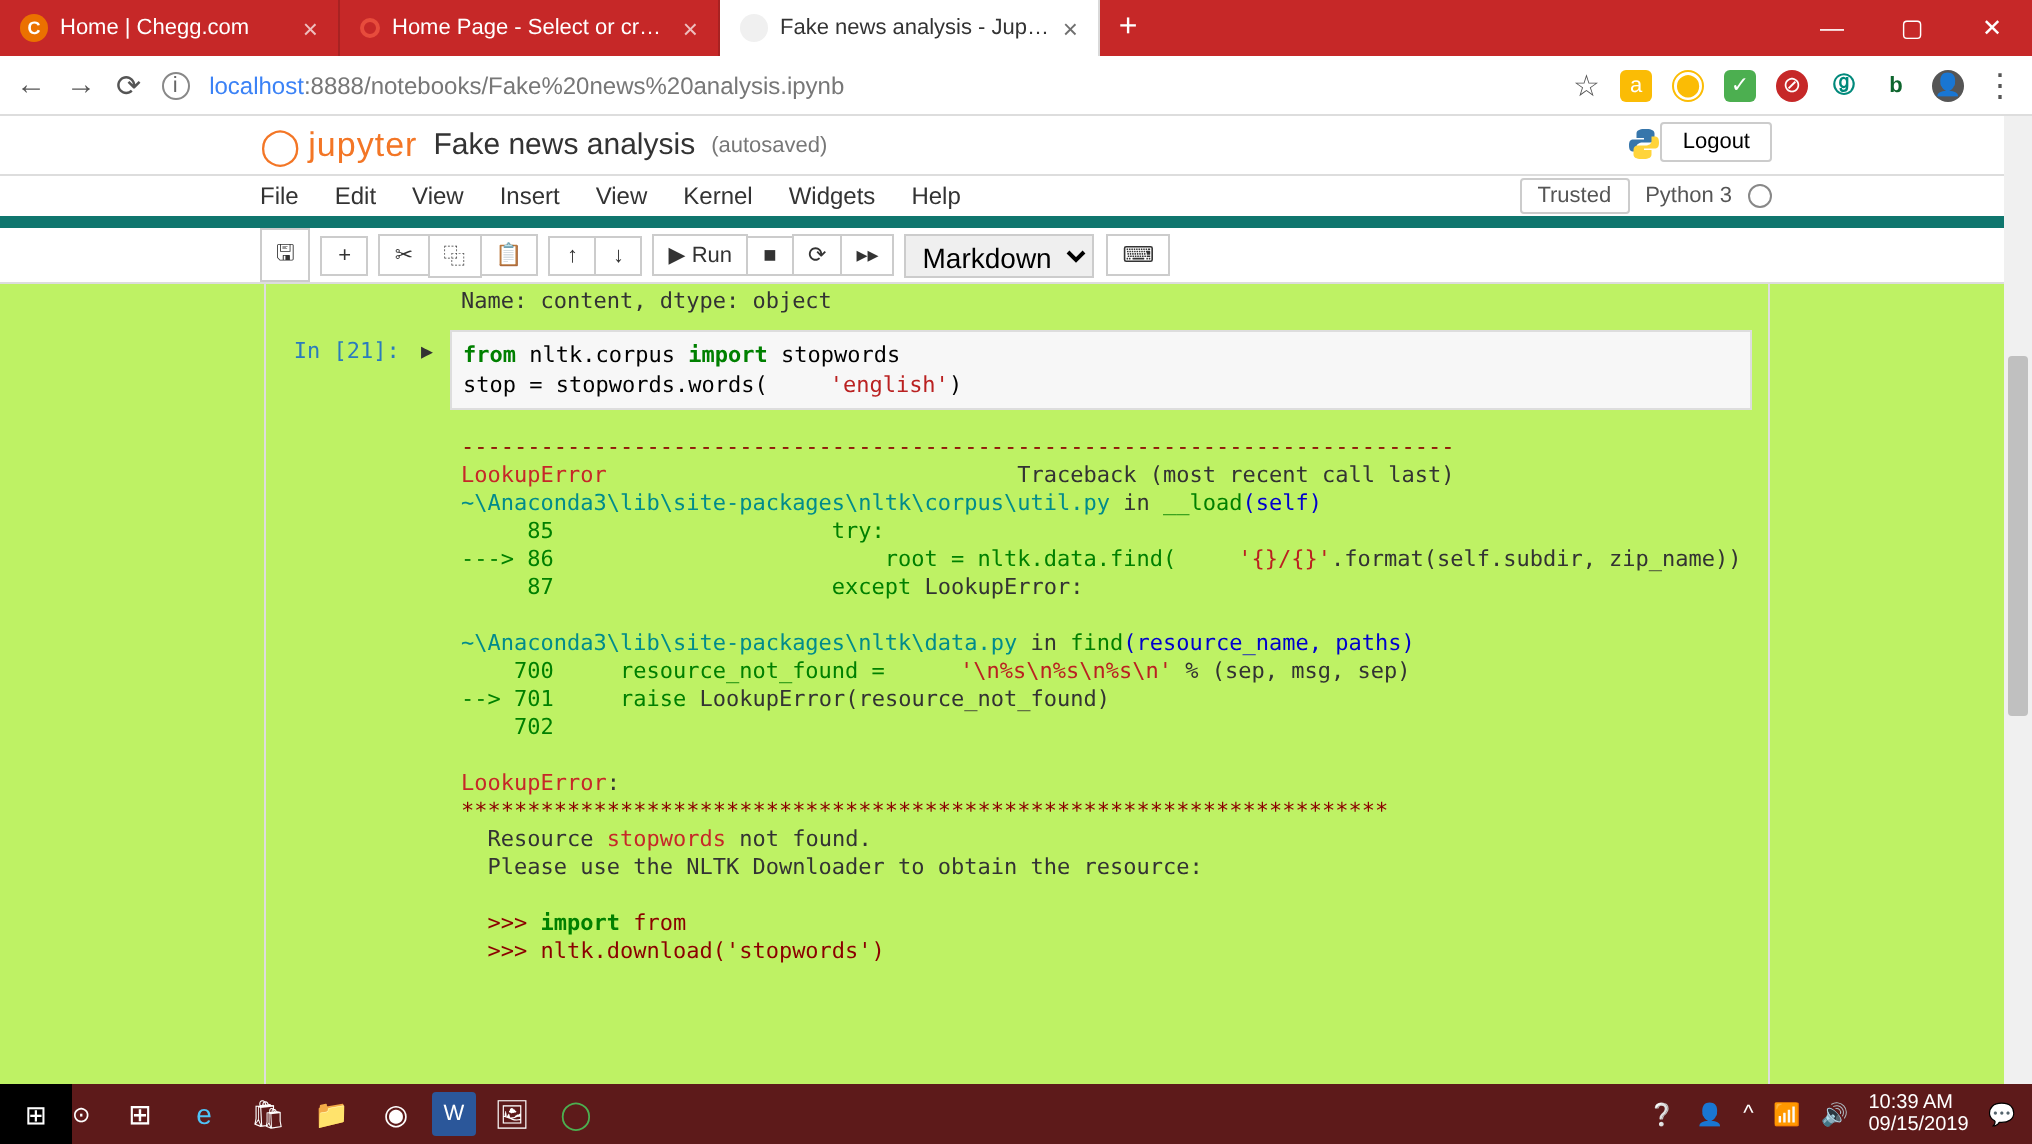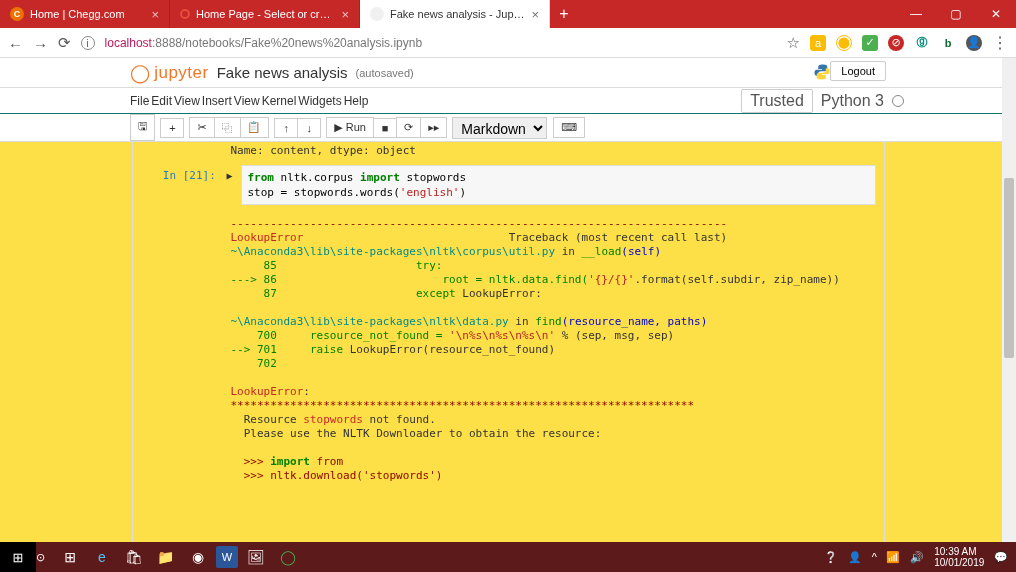--- a/index.html
+++ b/index.html
@@ -16,65 +16,65 @@
     .tab-title { white-space: nowrap; overflow: hidden; text-overflow: ellipsis; flex:1;}
     .tab-close { font-size: 13px; opacity:0.7; cursor:pointer; }
     .tab-add { width: 28px; display:flex; align-items:center; justify-content:center; font-size:16px; cursor:pointer; }
     .win-controls { margin-left:auto; display:flex; }
     .win-btn { width: 40px; display:flex; align-items:center; justify-content:center; font-size:12px; cursor:pointer;}
     
     .navbar { height: 30px; background:#fff; border-bottom:1px solid #ddd; display:flex; align-items:center; padding:0 8px; gap:10px; }
     .nav-icon { color:#555; font-size:15px; cursor:pointer; }
     .addr-icon { font-size:11px; color:#666; border:1px solid #888; border-radius:50%; width:14px; height:14px; display:flex; align-items:center; justify-content:center;}
     .url { font-size:12px; color:#333; flex: 0 0 auto;}
-    .url .host { color:#be185d; }
+    .url .host { color:#3b82f6; }
     .url .path { color:#777; }
     .nav-right { margin-left:auto; display:flex; align-items:center; gap:10px;}
     .badge-icon { width:16px; height:16px; display:flex; align-items:center; justify-content:center; font-size:11px; border-radius:3px;}
     
     
     .jupyter-area { position:absolute; top:58px; left:0; right:0; bottom:30px; overflow:hidden;}
     .jup-header { height: 30px; display:flex; align-items:center; padding:0 0 0 130px; gap:8px; border-bottom:1px solid #ddd; position:relative;}
     .jup-logo { color:#f37626; font-size:17px; font-weight:300; display:flex; align-items:center; gap:4px;}
     .jup-logo-icon { font-size:18px; color:#f37626;}
     .nb-title { font-size:15px; color:#333; }
     .checkpoint { font-size:11px; color:#777; }
     .logout-btn { position:absolute; right:130px; top:3px; border:1px solid #ccc; padding:3px 10px; font-size:11px; background:#fff; cursor:pointer; border-radius:2px;}
     .python-logo { position:absolute; right:185px; top:5px; width:18px; height:18px; }
     
-    .menubar { height: 26px; display:flex; align-items:center; padding:0 0 0 130px; gap:2px; font-size:12px; color:#333; border-bottom:1px solid #0f766e; position:relative;}
+    .menubar { height: 26px; display:flex; align-items:center; padding:0 0 0 130px; gap:18px; font-size:12px; color:#333; border-bottom:6px solid #0f766e; position:relative;}
     .menu-item { cursor:pointer; }
-    .kernel-status { position:absolute; right:112px; display:flex; align-items:center; gap:8px; font-size:16px; color:#555;justify-content:center;}
+    .kernel-status { position:absolute; right:130px; display:flex; align-items:center; gap:8px; font-size:11px; color:#555;justify-content:center;}
     .trusted { border:1px solid #ccc; padding:2px 8px; border-radius:2px; }
     .kernel-circle { width:12px; height:12px; border:1px solid #888; border-radius:50%; }
     
     .toolbar { height: 28px; display:flex; align-items:center; padding:0 0 0 130px; gap:0; border-bottom:1px solid #ddd;}
     .tool-btn { border:1px solid #ccc; padding:3px 7px; font-size:11px; background:#fff; cursor:pointer; margin-right:-1px; color:#333; min-width:24px; text-align:center;}
     .tool-sep { width:6px; }
     .tool-select { border:1px solid #ccc; padding:2px 4px; font-size:14px; height:22px;}
     
     
-    .notebook { position:absolute; top:84px; left:0; right:0; bottom:0; overflow-y:auto; background:#fde047;}
+    .notebook { position:absolute; top:84px; left:0; right:0; bottom:0; overflow-y:auto; background:#bef264;}
     .nb-inner { width: 753px; margin: 0 auto; border-left:1px solid #ddd; border-right:1px solid #ddd; padding: 0 0 20px 0; min-height:100%;}
     
     .cell-output-trunc { font-family: monospace; font-size:11px; color:#333; padding: 2px 10px 2px 98px;}
     
     .md-cell { border-left: 4px solid #42a5f5; padding: 12px 14px 12px 76px; margin:6px 0;}
     .md-cell h3 { font-size:14px; font-weight:bold; color:#000; padding-left:8px;}
     
     .code-cell { display:flex; margin:6px 0;}
-    .prompt { width:108px; text-align:right; padding:4px 8px 0 0; font-family:monospace; font-size:11px; color:#2a7bbd; flex-shrink:0;}
+    .prompt { width:92px; text-align:right; padding:4px 8px 0 0; font-family:monospace; font-size:11px; color:#2a7bbd; flex-shrink:0;}
     .prompt-run { color:#333; font-size:10px; margin-left:4px;}
     .code-input { flex:1; border:1px solid #ddd; background:#f7f7f7; padding:4px 6px; font-family:monospace; font-size:11px; line-height:15px; margin-right:8px;}
     
     .output { font-family: monospace; font-size:11px; line-height:14px; padding: 6px 10px 6px 98px; white-space:pre; color:#333;}
     
     
     .kw { color:#008000; font-weight:bold;}
-    .str { color:#ba2121;}
+    .str { color:#ba2121;margin-left:31px;}
     .red { color:#c62828;}
     .darkred { color:#8b0000;}
     .cyan { color:#008b8b;}
     .green { color:#008000;}
     .blue { color:#0000cd;}
     
     
     .taskbar { position:absolute; bottom:0; left:0; right:0; height:30px; background:#5d1a1a; display:flex; align-items:center; color:#fff; font-size:11px;}
     .start-btn { width:36px; height:30px; background:#000; display:flex; align-items:center; justify-content:center; color:#fff; font-size:13px;}
     .search-box { background:#fff; color:#888; height:24px; width:200px; display:flex; align-items:center; padding:0 8px; border-radius:2px; margin:0 4px;}
@@ -250,17 +250,17 @@
     <span class="task-icon" style="color:#4caf50;">◯</span>
   </div>
   <div class="sys-tray">
     <span style="color:#4fc3f7;">❔</span>
     <span>👤</span>
     <span>^</span>
     <span>📶</span>
     <span>🔊</span>
     <div class="clock">
       <div>10:39 AM</div>
-      <div>10/01/2019</div>
+      <div>09/15/2019</div>
     </div>
     <span>💬</span>
   </div>
 </div>
 
 </body></html>

